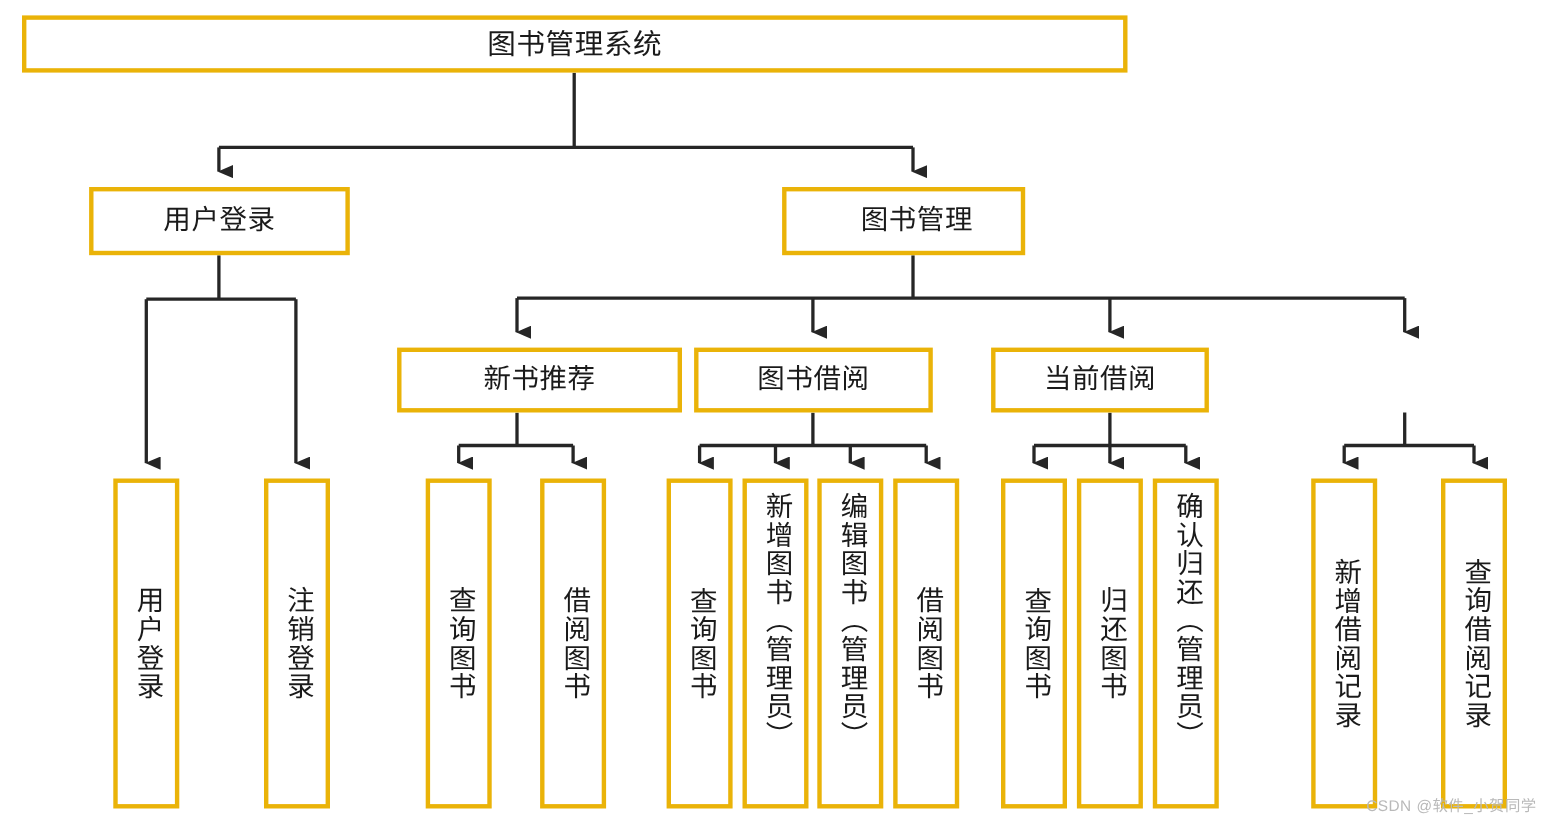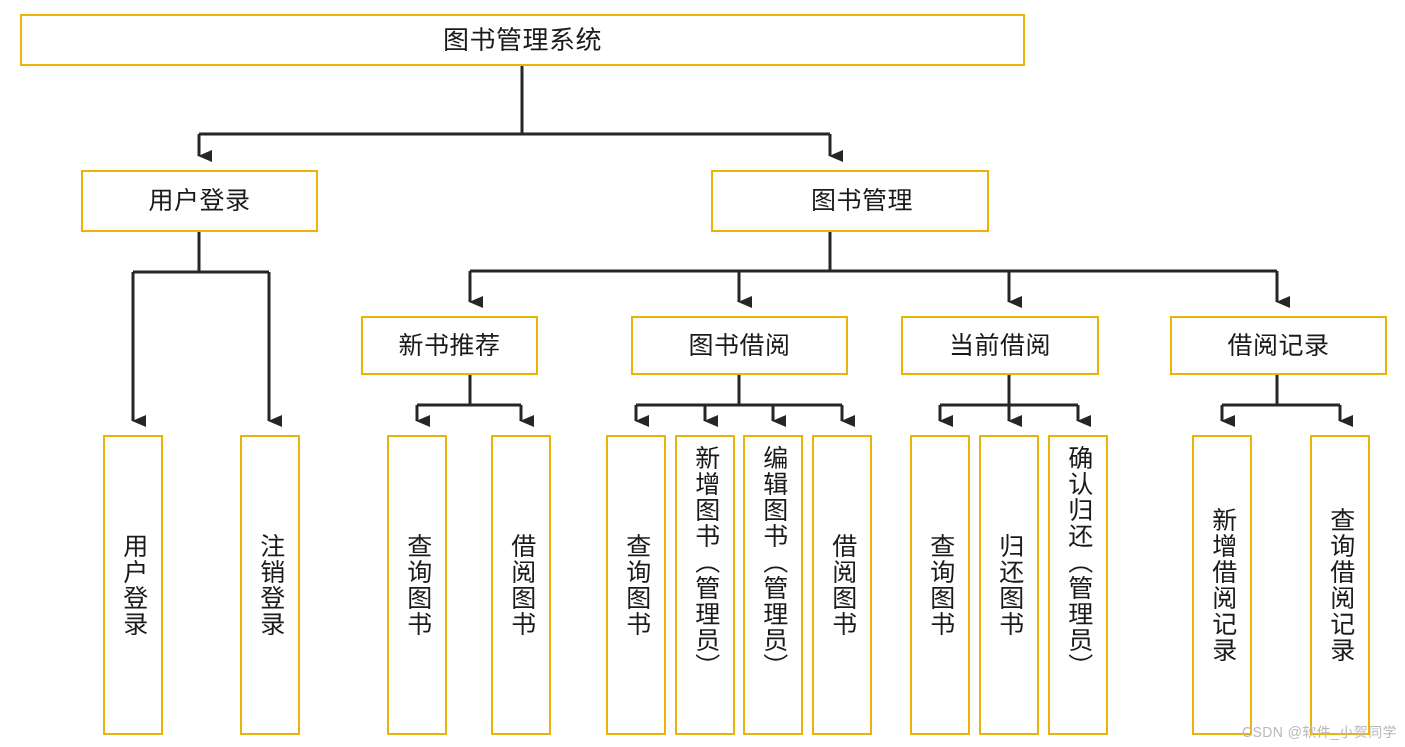--- a/index.html
+++ b/index.html
@@ -21,21 +21,21 @@
     left: 0;
     top: 0;
     width: 1405px;
     height: 747px;
     pointer-events: none;
   }
   .node {
     position: absolute;
     box-sizing: border-box;
     background: #ffffff;
-    border: 2px solid #eab308;
+    border: 4px solid #eab308;
     display: flex;
     align-items: center;
     justify-content: center;
     color: #1a1a1a;
   }
   .node .label {
     display: block;
     text-align: center;
     letter-spacing: 0.02em;
     white-space: nowrap;
@@ -134,39 +134,36 @@
   </svg>
 
   <div class="node horiz title" style="left:20px; top:14px; width:1005px; height:52px;">
     <span class="label">图书管理系统</span>
   </div>
 
   <div class="node horiz" style="left:81px; top:170px; width:237px; height:62px;">
     <span class="label">用户登录</span>
   </div>
 
-  <div class="node horiz" style="left:711px; top:170px; width:278px; height:62px;padding-left:24px;">
+  <div class="node horiz" style="left:711px; top:170px; width:221px; height:62px;padding-left:24px;">
     <span class="label">图书管理</span>
   </div>
 
-  <div class="node horiz" style="left:361px; top:316px; width:177px; height:59px;">
+  <div class="node horiz" style="left:361px; top:316px; width:259px; height:59px;">
     <span class="label">新书推荐</span>
   </div>
 
   <div class="node horiz" style="left:631px; top:316px; width:217px; height:59px;">
     <span class="label">图书借阅</span>
   </div>
 
   <div class="node horiz" style="left:901px; top:316px; width:198px; height:59px;">
     <span class="label">当前借阅</span>
   </div>
 
-  <div class="node horiz" style="left:1170px; top:316px; width:217px; height:59px;">
-    <span class="label">借阅记录</span>
-  </div>
 
   <div class="node vert mid" style="left:103px; top:435px; width:60px; height:300px;">
     <span class="label">用户登录</span>
   </div>
 
   <div class="node vert mid" style="left:240px; top:435px; width:60px; height:300px;">
     <span class="label">注销登录</span>
   </div>
 
   <div class="node vert mid" style="left:387px; top:435px; width:60px; height:300px;">

